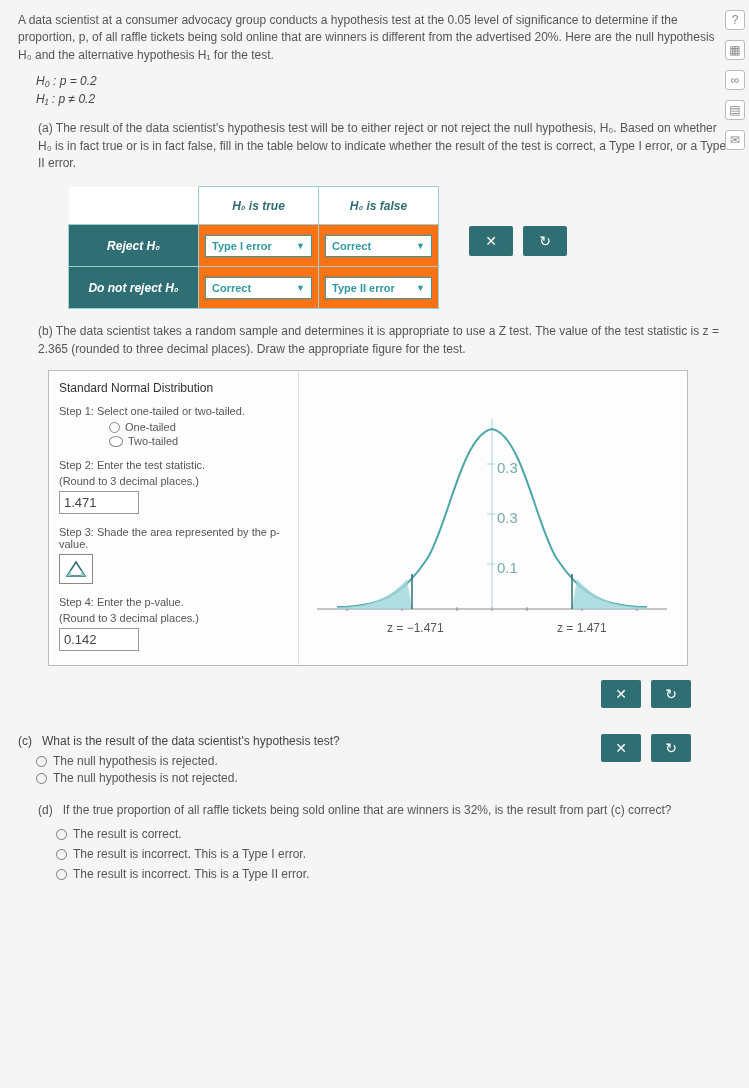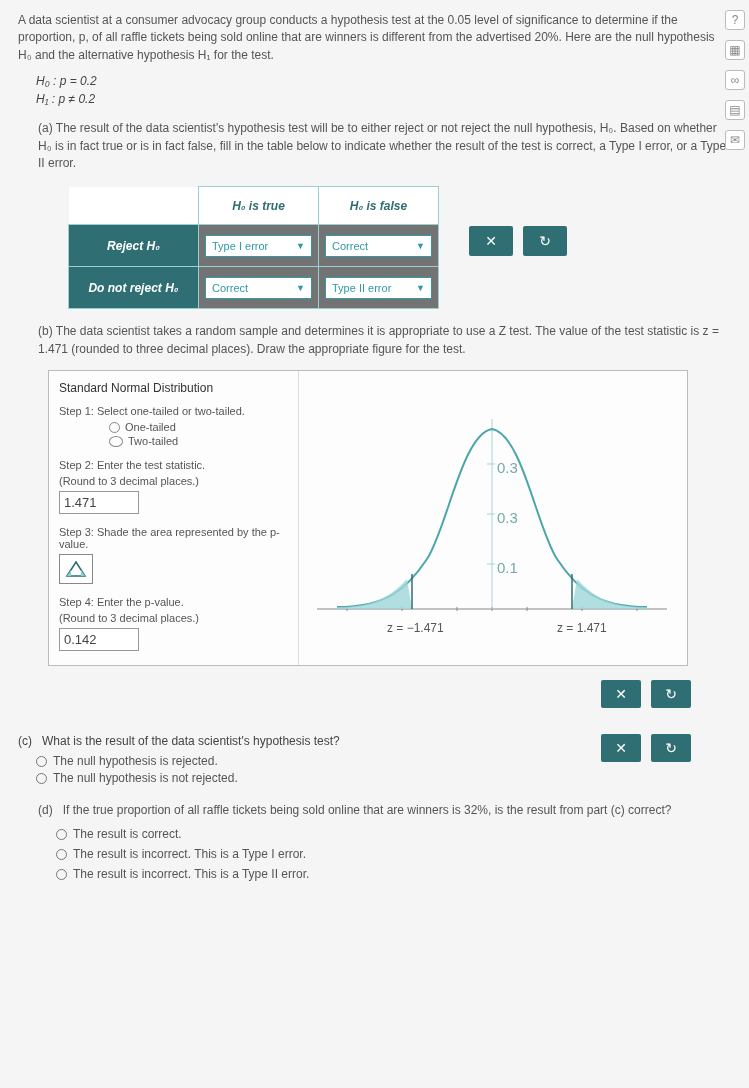--- a/index.html
+++ b/index.html
@@ -17,21 +17,21 @@
   }
   .intro { color: #555; line-height: 1.45; margin-bottom: 10px; }
   .hyp { font-style: italic; margin: 4px 0 4px 18px; color: #444; }
   .part { margin-top: 14px; color: #555; line-height: 1.45; margin-left: 20px; }
   .part-label { display: inline; }
   .tbl { margin: 14px 0 0 50px; border-collapse: collapse; }
   .tbl th, .tbl td { border: 1px solid #9ccfd0; padding: 0; }
   .tbl th.empty { background: #fff; border-top: none; border-left: none; width: 130px; height: 38px; }
   .tbl th.head { background: #fff; color: #2f6e72; font-weight: bold; font-style: italic; width: 120px; text-align: center; font-size: 12px; }
   .tbl td.rowhead { background: #2f6e72; color: #fff; font-weight: bold; text-align: center; width: 130px; height: 42px; font-style: italic; font-size: 12px;}
-  .tbl td.cell { background: #737373; width: 120px; height: 42px; padding: 6px; }
+  .tbl td.cell { background: #f97316; width: 120px; height: 42px; padding: 6px; font-weight: bold; }
   .sel { display: flex; align-items: center; justify-content: space-between; border: 1px solid #2f9aa3; padding: 4px 6px; color: #2f9aa3; font-size: 11px; background: #fff; cursor: pointer; }
   .sel .caret { color: #2f9aa3; font-size: 9px; }
   .feedback { display: inline-flex; gap: 10px; vertical-align: middle; margin-left: 30px; }
   .btn { display: inline-flex; align-items: center; justify-content: center; width: 44px; height: 30px; background: #2f6e72; color: #fff; border: none; border-radius: 2px; cursor: pointer; font-size: 14px; }
   .btn.small { width: 40px; height: 28px; }
   .panel { margin: 12px 0 0 30px; border: 1px solid #bbb; background: #fdfdfd; display: flex; width: 640px; }
   .panel-left { width: 250px; padding: 10px 10px 14px 10px; border-right: 1px solid #ddd; }
   .panel-left h4 { margin: 0 0 10px 0; font-size: 12px; font-weight: normal; color: #333; }
   .step { font-size: 11px; color: #555; margin-bottom: 4px; }
   .radio-row { display: flex; align-items: center; gap: 5px; margin: 2px 0 2px 2px; font-size: 11px; color: #555; padding-left: 48px;}
@@ -113,21 +113,21 @@
 </tbody>
       </table>
 <div class="feedback">
   <button class="btn">✕</button>
   <button class="btn">↻</button>
 </div>
 </div>
 
 <div class="part">
   <span class="part-label">(b)</span>
-  <span>The data scientist takes a random sample and determines it is appropriate to use a Z test. The value of the test statistic is z = 1.471 (rounded to three decimal places). Draw the appropriate figure for the test.</span>
+  <span>The data scientist takes a random sample and determines it is appropriate to use a Z test. The value of the test statistic is z = 2.365 (rounded to three decimal places). Draw the appropriate figure for the test.</span>
 </div>
 
 <div class="panel">
   <div class="panel-left">
     <h4>Standard Normal Distribution</h4>
 
     <div class="step">Step 1: Select one-tailed or two-tailed.</div>
     <div class="radio-row">
       <span class="radio"></span>
       <span>One-tailed</span>

